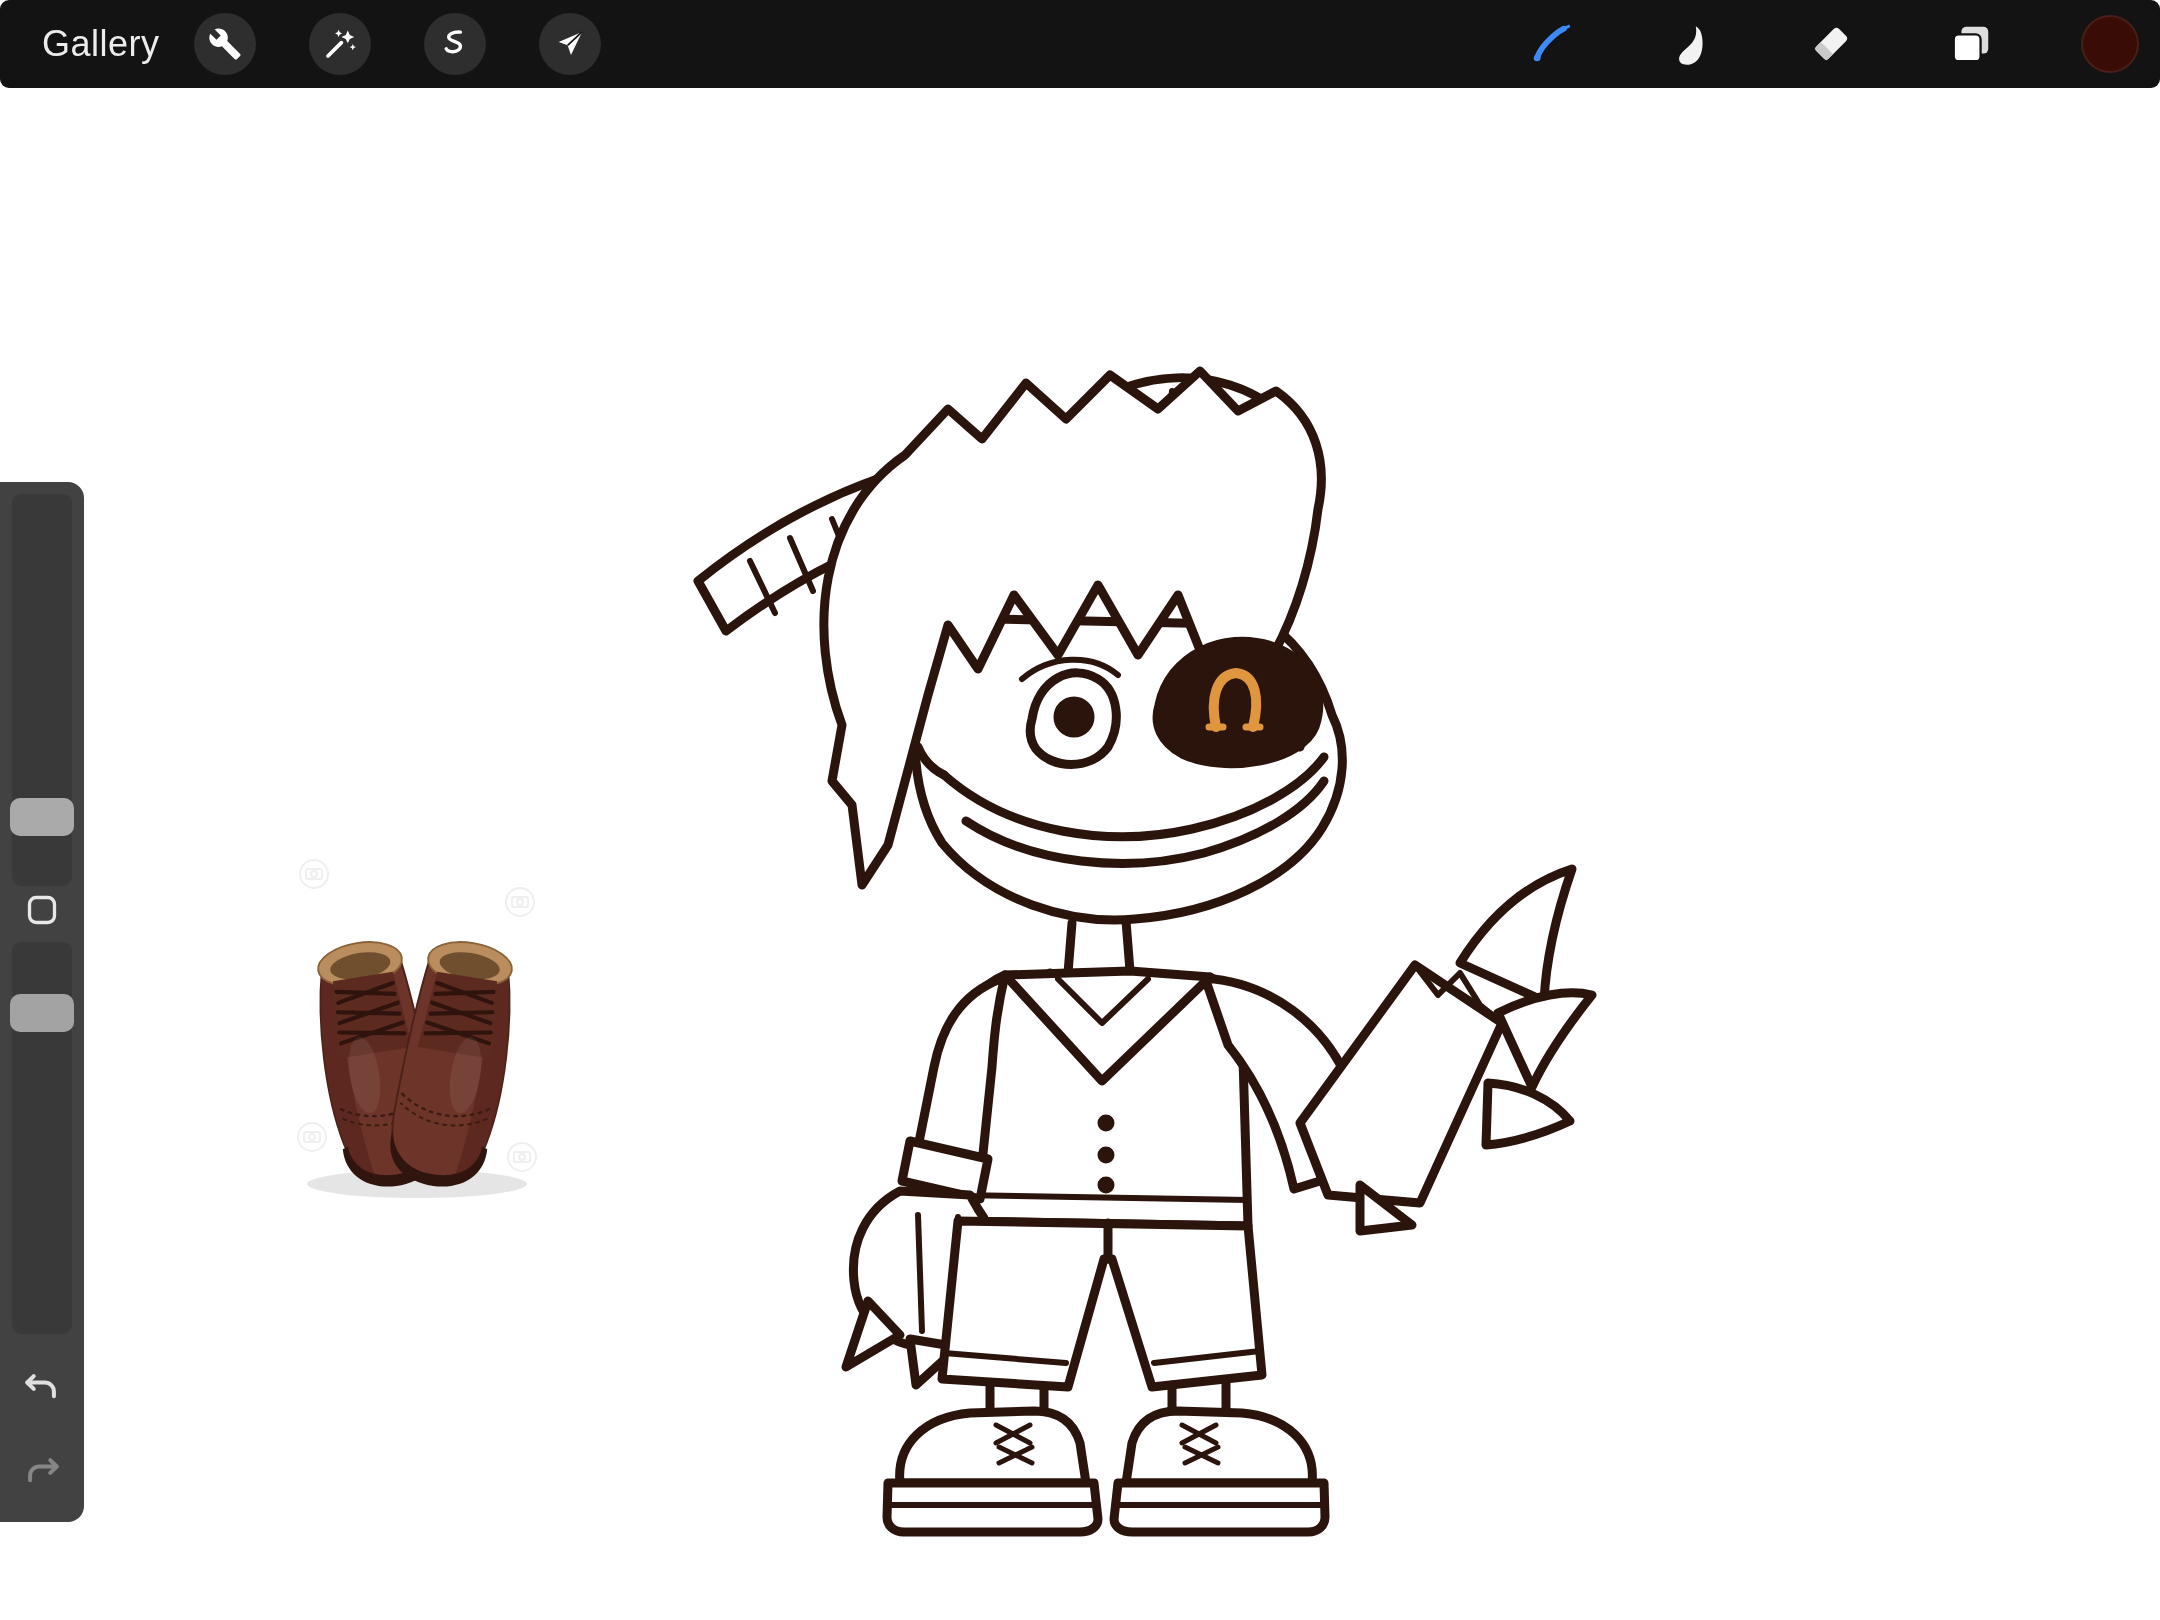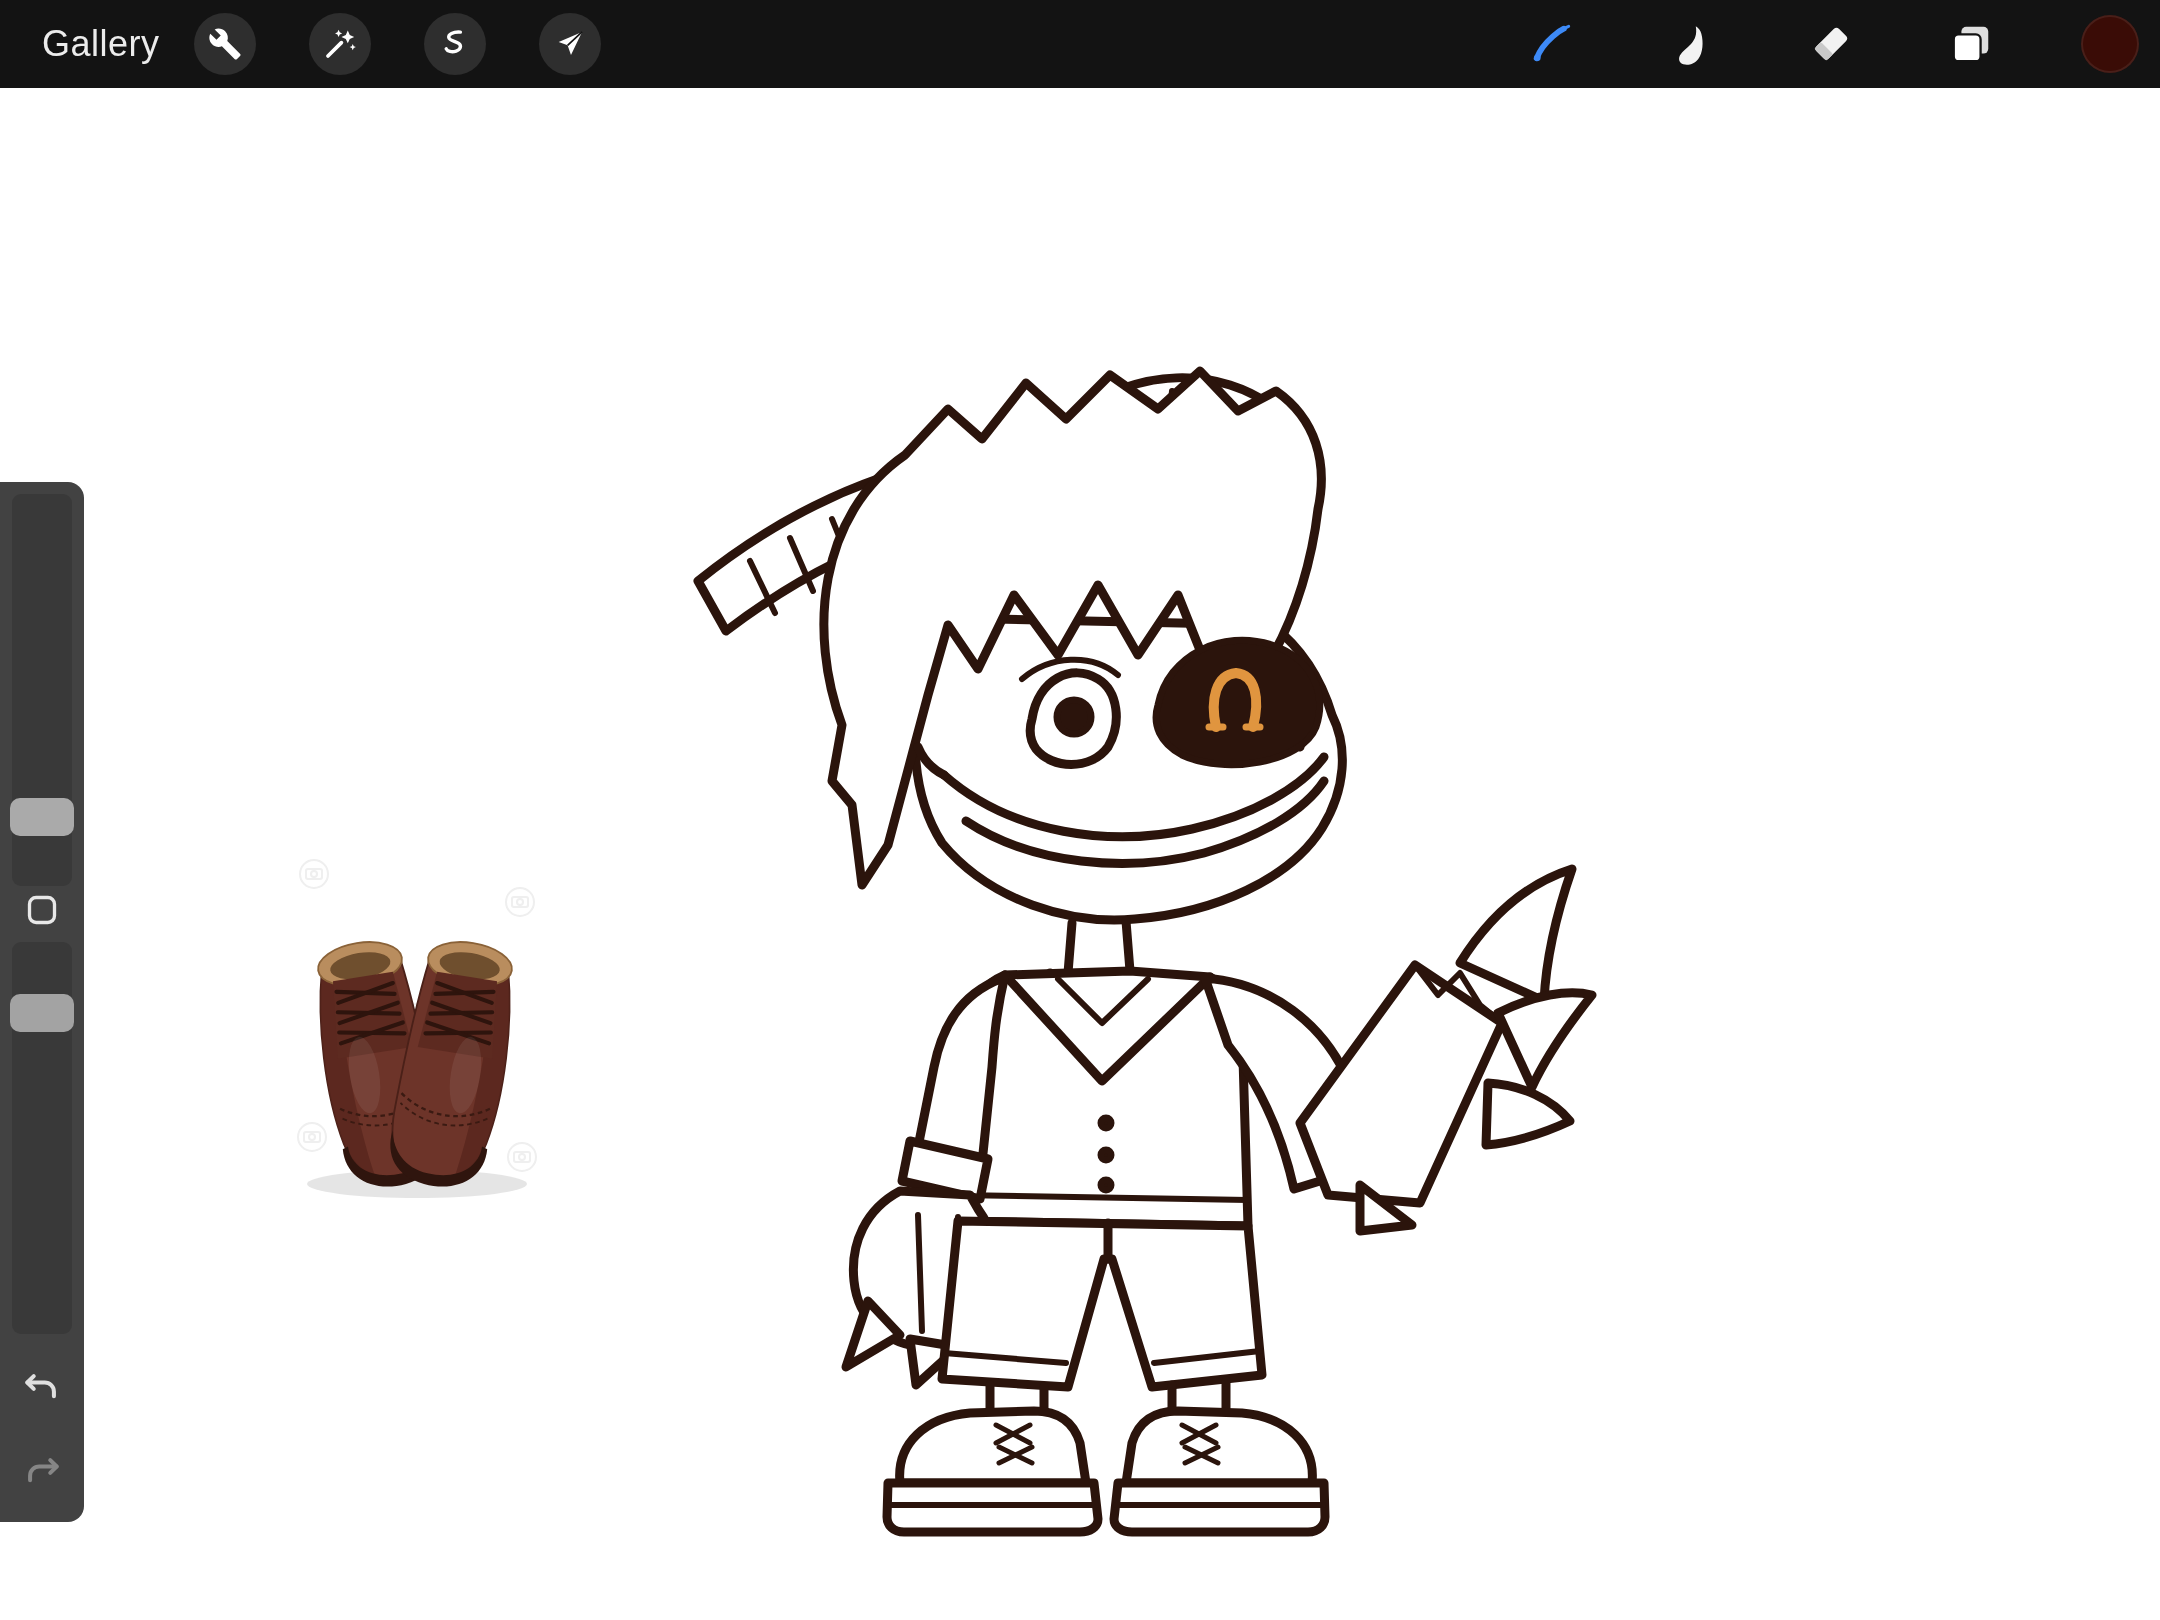--- a/index.html
+++ b/index.html
@@ -4,21 +4,21 @@
 <style>
   html,body{margin:0;padding:0;}
   body{
     width:2160px;height:1620px;position:relative;overflow:hidden;
     background:var(--canvas-bg,#fff);
     font-family:"Liberation Sans", sans-serif;
   }
   
   .topbar{
     position:absolute;left:0;top:0;width:2160px;height:88px;
-    background:var(--bar-bg,#131313);z-index:10;
+    background:var(--bar-bg,#131313);z-index:10;border-radius:9px;
   }
   .gallery-btn{
     position:absolute;left:36px;top:0;height:88px;display:flex;align-items:center;
     color:#ececec;font-size:36px;letter-spacing:.5px;cursor:pointer;background:none;border:none;
     font-family:"Liberation Sans",sans-serif;
   }
   .left-tools{
     position:absolute;left:194px;top:0;height:88px;display:flex;align-items:center;gap:53px;
   }
   .tool-circle{

